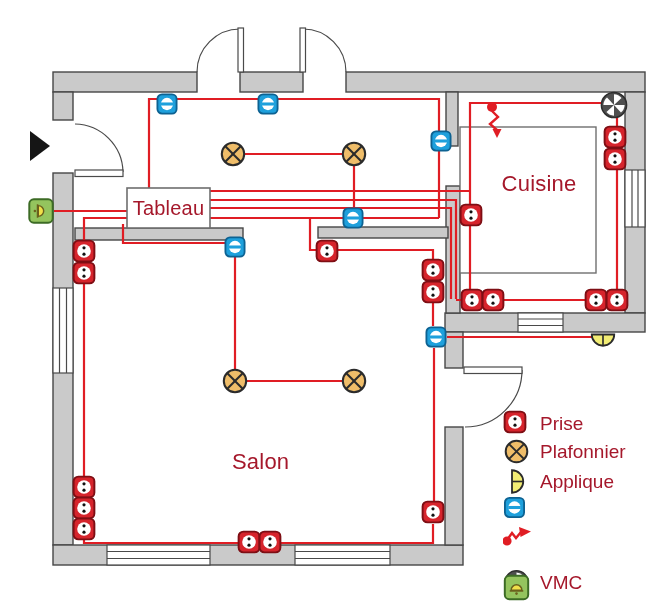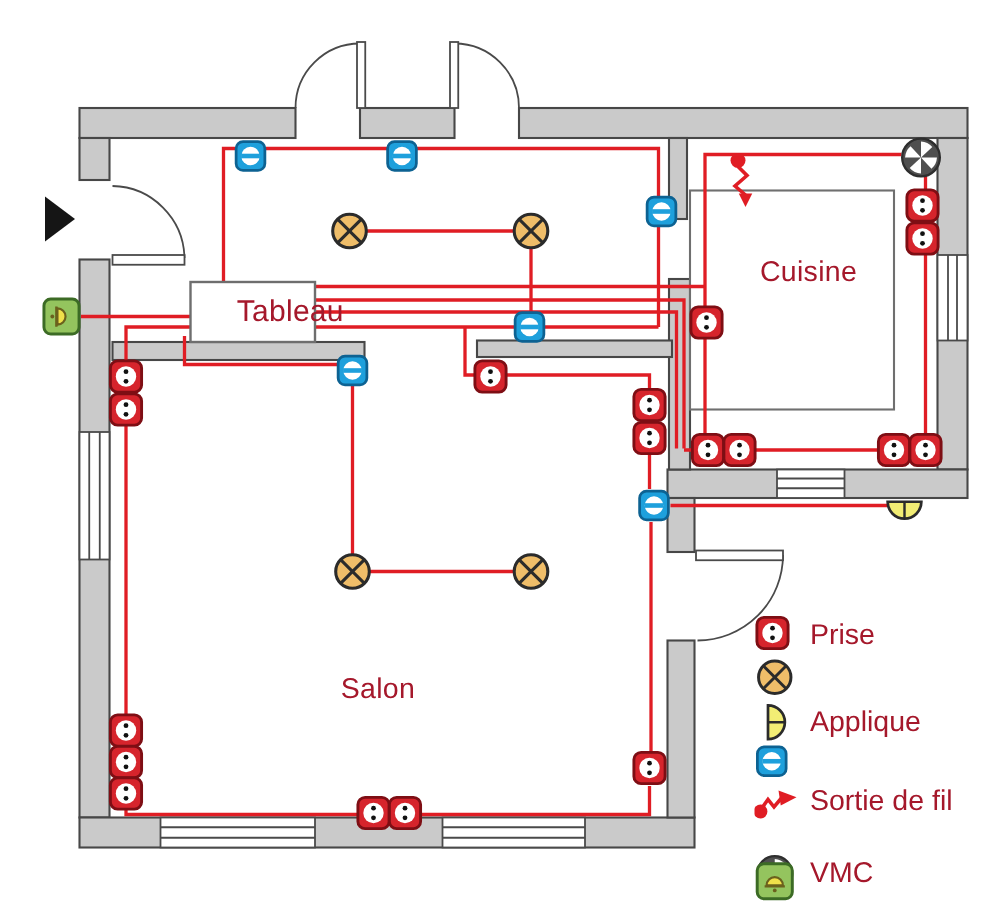--- a/index.html
+++ b/index.html
@@ -1,23 +1,23 @@
 <!DOCTYPE html>
 <html><head>
 <meta charset="utf-8">
 <style>
   html,body{margin:0;padding:0;background:#ffffff;}
   .stage{position:relative;width:658px;height:608px;background:#fff;overflow:hidden;
          font-family:"Liberation Sans", sans-serif;}
   .stage svg{position:absolute;left:0;top:0;}
-  .lbl{position:absolute;color:#a5182b;font-size:19px;font-weight:500;letter-spacing:.2px;}
+  .lbl{position:absolute;color:#a5182b;font-size:22px;font-weight:500;letter-spacing:.2px;}
   .tableau{left:127px;top:188px;width:83px;height:40px;display:flex;align-items:center;
-           justify-content:center;font-size:20px;padding-left:25px;}
+           justify-content:center;font-size:20px;}
   .cuisine{left:494px;top:171px;width:90px;text-align:center;}
-  .salon{left:207px;top:449px;width:90px;text-align:center;}
+  .salon{left:232px;top:449px;width:90px;}
   .legend{position:absolute;left:503px;top:0;width:155px;}
   .legend-row{position:absolute;left:0;display:flex;align-items:center;height:28px;}
   .legend-row .ic{width:30px;height:28px;display:flex;align-items:center;justify-content:center;}
   .legend-row .tx{margin-left:7px;color:#a5182b;font-size:19px;font-weight:500;white-space:nowrap;}
 </style>
 </head>
 <body>
 
 <div class="stage">
 
@@ -206,20 +206,21 @@
           </svg>
         </span>
     <span class="tx">Prise</span>
   </div>
   <div class="legend-row" style="top:438px">
     <span class="ic">
       <svg width="27" height="27">
             <use href="#sym-plaf" width="27" height="27"></use>
           </svg>
         </span>
+    <span class="tx">Plafonnier</span>
   </div>
   <div class="legend-row" style="top:468px">
     <span class="ic">
       <svg width="27" height="27">
             <use href="#sym-applique" width="27" height="27"></use>
           </svg>
         </span>
     <span class="tx">Applique</span>
   </div>
   <div class="legend-row" style="top:496px">
@@ -230,21 +231,20 @@
         </span>
   </div>
   <div class="legend-row" style="top:521px">
     <span class="ic">
       <svg width="30" height="26" viewBox="0 0 30 26">
         <circle cx="4" cy="20" r="4.6" fill="#e01d24"></circle>
         <path d="M4,19 L9,12 L13,17 L18,11" fill="none" stroke="#e01d24" stroke-width="2.4"></path>
         <polygon points="16,6 28,10.5 17.5,16" fill="#e01d24"></polygon>
       </svg>
         </span>
-    <span class="tx">Sortie de fil</span>
   </div>
   <div class="legend-row" style="top:569px">
     <span class="ic">
       <svg width="27" height="27">
             <use href="#sym-vmc" width="27" height="27"></use>
           </svg>
         </span>
     <span class="tx">VMC</span>
   </div>
   <div class="legend-row" style="top:574px">

